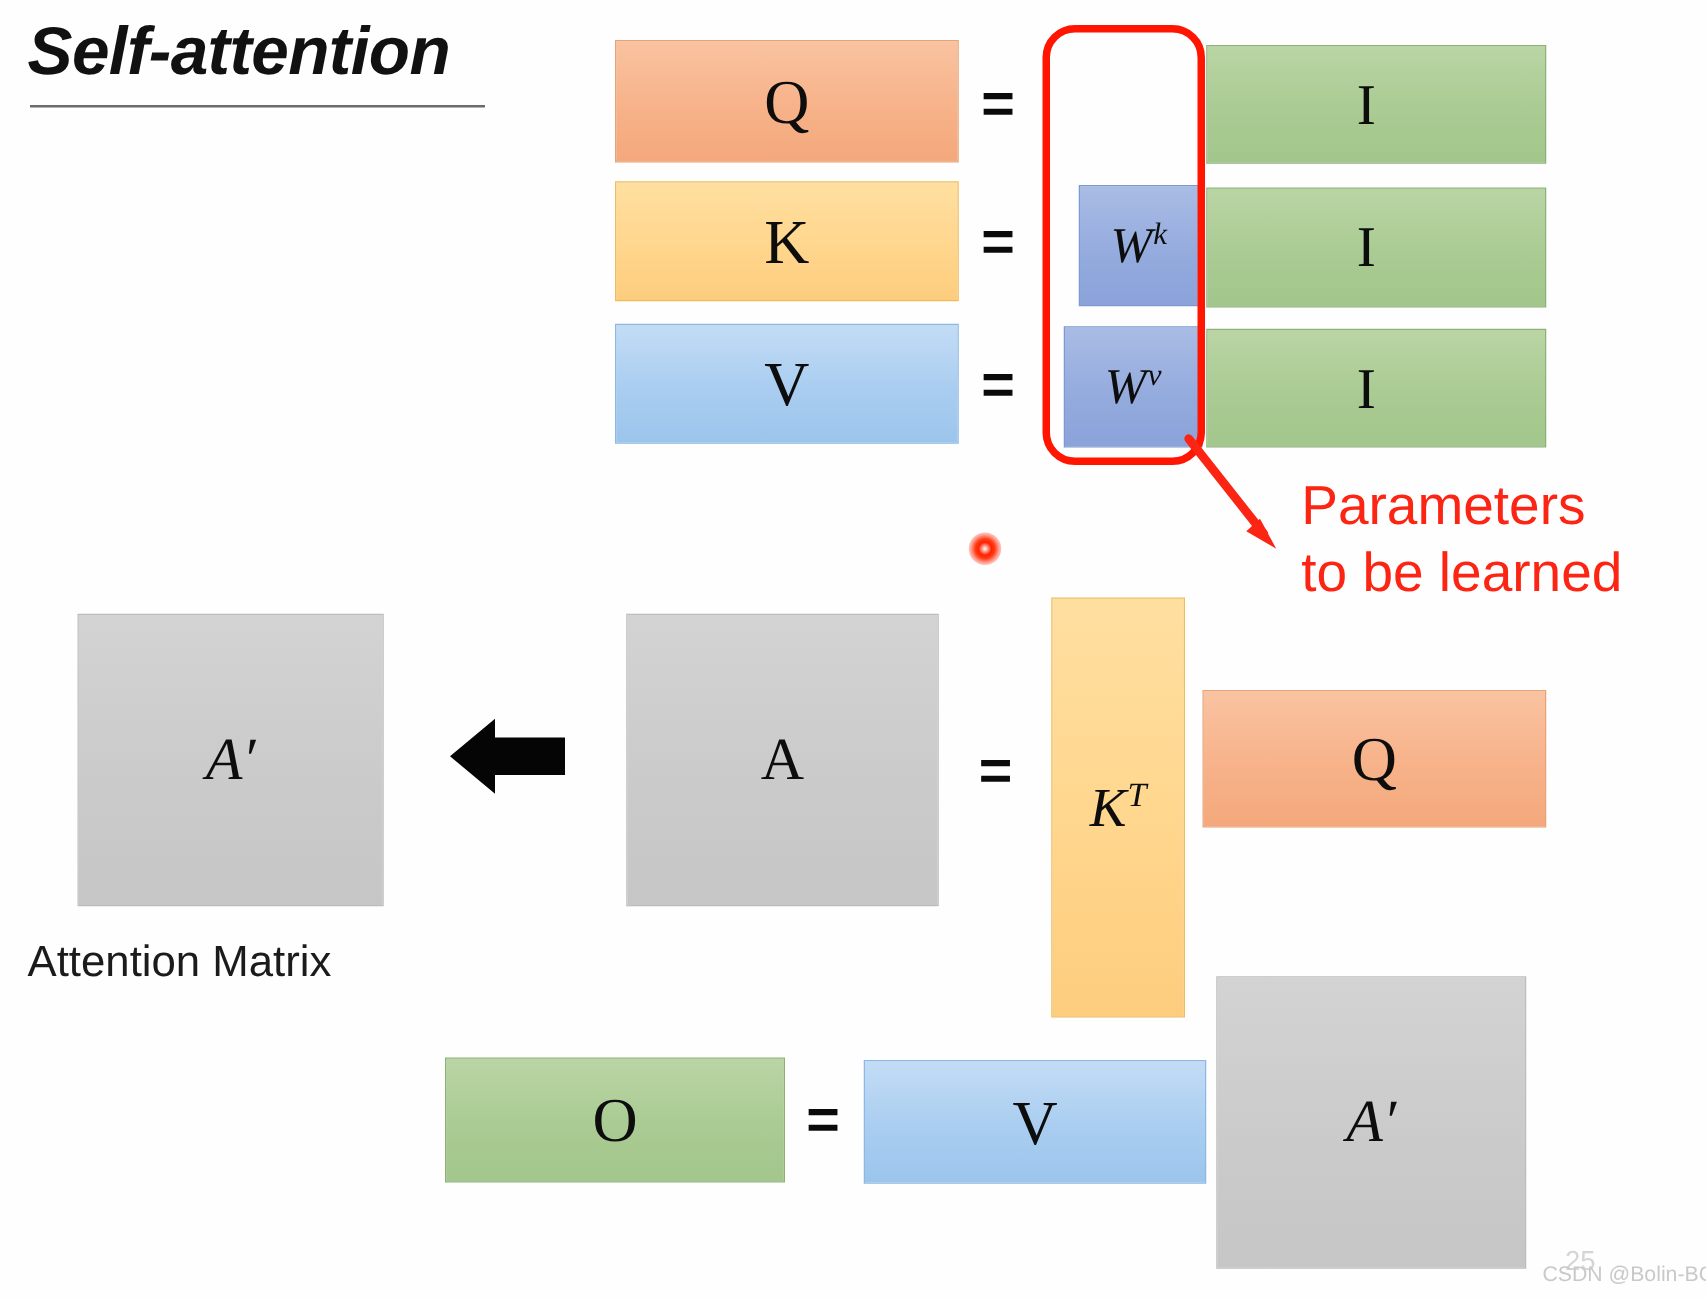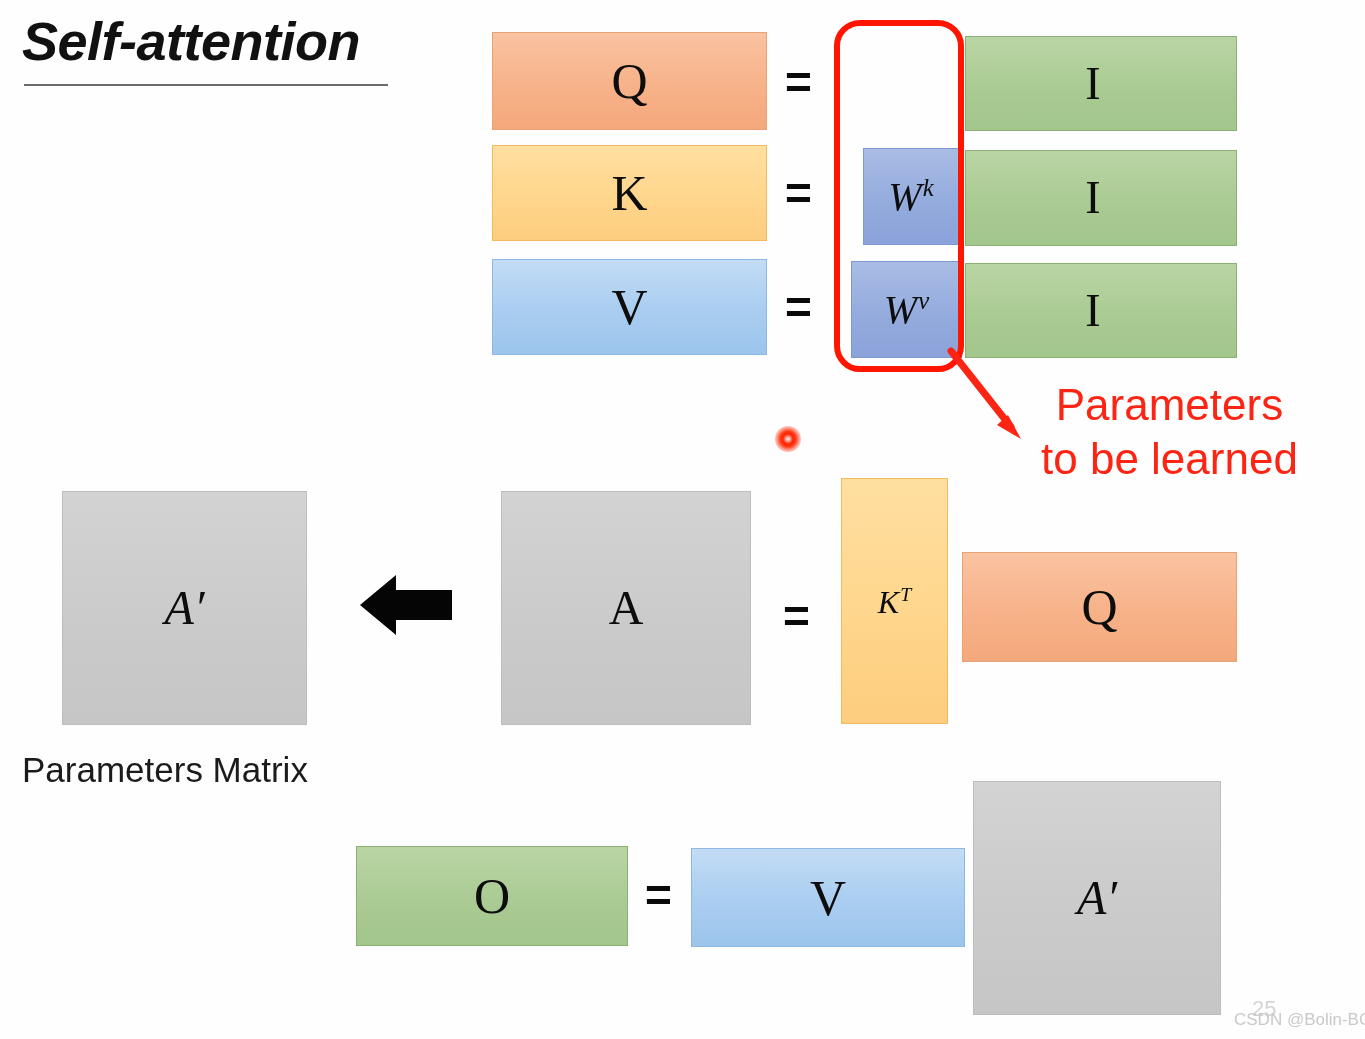--- a/index.html
+++ b/index.html
@@ -13,21 +13,20 @@
     position: relative;
     overflow: hidden;
     font-family: "Liberation Sans", sans-serif;
     background: #fdfdfd;
   }
 
   .slide {
     position: absolute;
     inset: 0;
     background: #fefefe;
-    text-align: center;
   }
 
   
   .title {
     position: absolute;
     left: 22px;
     top: 10px;
     font-family: "Liberation Sans", sans-serif;
     font-weight: bold;
     font-style: italic;
@@ -218,33 +217,33 @@
   </svg>
 
   <div class="red-note" style="left:1028px; top:378px;">Parameters
 to be learned</div>
 
   <div class="laser" style="left:775px; top:426px;"></div>
 
   <div class="box box-gray" style="left:62px; top:491px; width:245px; height:234px; font-size:48px;">
     <span class="ital">A′</span>
   </div>
-  <div class="caption" style="left:22px; top:750px;">Parameters Matrix</div>
+  <div class="caption" style="left:22px; top:750px;">Attention Matrix</div>
 
   <svg class="black-arrow" style="left:360px; top:572px;" width="94" height="66" viewBox="0 0 94 66">
     <polygon points="0,33 36,3 36,18 92,18 92,48 36,48 36,63" fill="#050505"></polygon>
   </svg>
 
   <div class="box box-gray" style="left:501px; top:491px; width:250px; height:234px; font-size:48px;">
     <span>A</span>
   </div>
 
   <div class="eq" style="left:783px; top:593px;">=</div>
 
-  <div class="box box-yellow" style="left:841px; top:478px; width:107px; height:246px; font-size:32px;">
+  <div class="box box-yellow" style="left:841px; top:478px; width:107px; height:336px; font-size:44px;">
     <span>
       <span class="ital">K</span><span class="sup">T</span>
     </span>
   </div>
 
   <div class="box box-orange" style="left:962px; top:552px; width:275px; height:110px; font-size:50px;">
     <span>Q</span>
   </div>
 
   <div class="box box-green" style="left:356px; top:846px; width:272px; height:100px; font-size:50px;">

